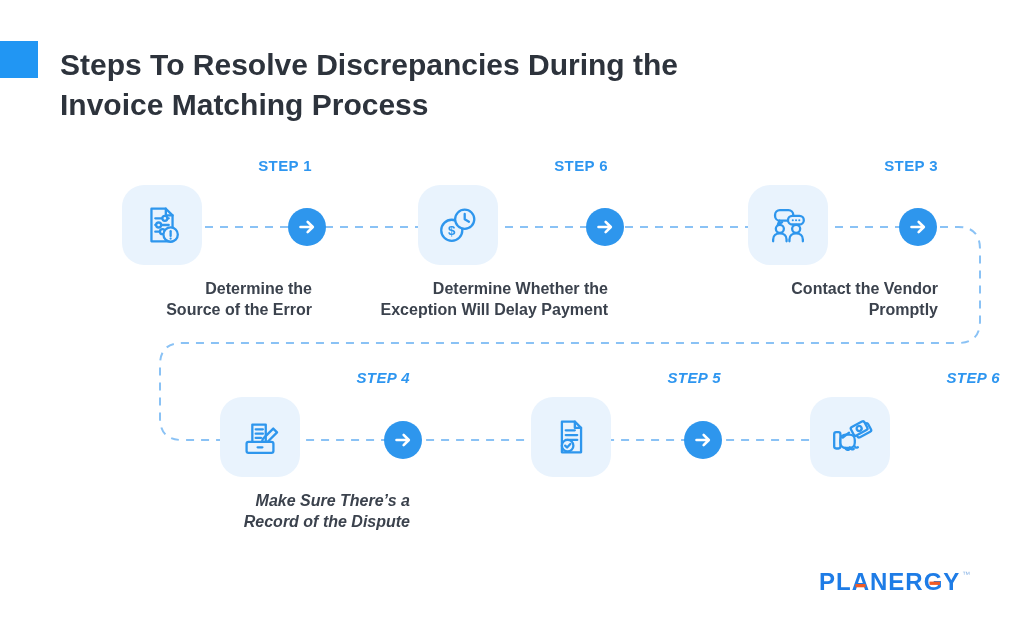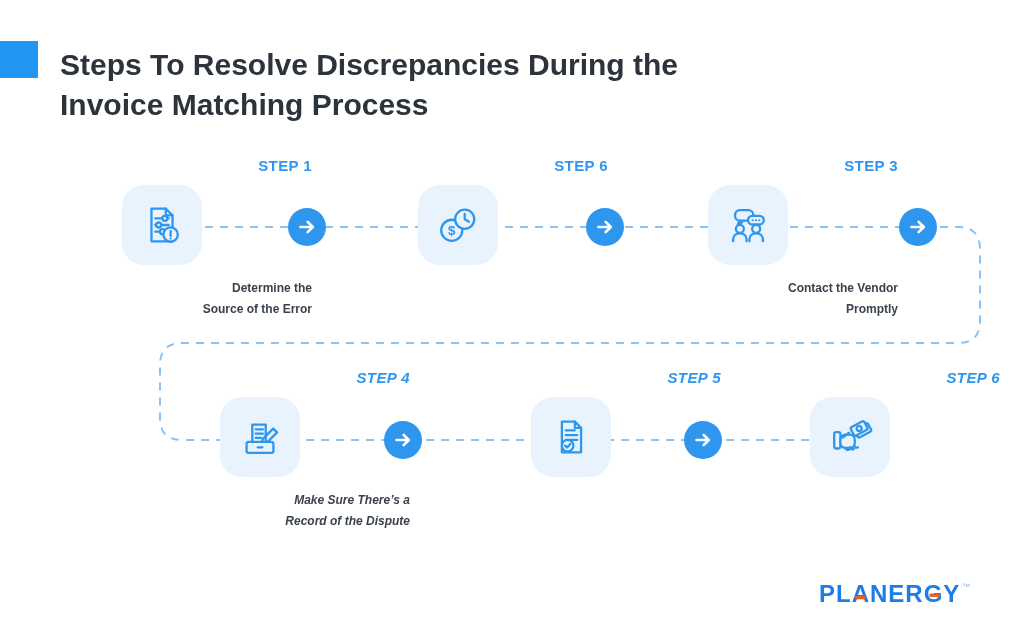--- a/index.html
+++ b/index.html
@@ -22,30 +22,30 @@
   .step.row2{top:368px;font-style:italic;}
   .step-label{
     font-size:15px;font-weight:700;color:#2e96f0;letter-spacing:.4px;
     line-height:20px;margin-bottom:9px;
   }
   .tile{
     width:80px;height:80px;margin:0 auto;border-radius:22px;background:#e9f3fd;
     display:flex;align-items:center;justify-content:center;
   }
   .caption{
-    margin-top:13px;font-size:12px;line-height:21px;font-weight:600;color:#3b424d;
+    margin-top:13px;font-size:16px;line-height:21px;font-weight:600;color:#3b424d;
     white-space:pre-line;
   }
   
   .arrow{
     position:absolute;width:38px;height:38px;border-radius:50%;background:#2e96ed;
     display:flex;align-items:center;justify-content:center;z-index:2;
   }
   
-  .logo{position:absolute;top:580px;right:45px;z-index:2;}
+  .logo{position:absolute;top:568px;right:45px;z-index:2;}
   .icon{display:block;}
 </style>
 </head>
 <body>
 
 <div id="canvas">
 
   <svg id="connector-layer" width="1024" height="640" viewBox="0 0 1024 640">
     <path d="M205 227 H958 Q980 227 980 249 V321 Q980 343 958 343 H182
              Q160 343 160 365 V418 Q160 440 182 440 H810" fill="none" stroke="#8ac2f5" stroke-width="2" stroke-dasharray="8 7"></path>
@@ -79,23 +79,25 @@
   <div class="step row1" style="left:308px">
     <div class="step-label">STEP 6</div>
     <div class="tile">
       <svg class="icon" width="46" height="46" viewBox="0 0 48 48" fill="none" stroke="#2e96ed" stroke-width="2.4" stroke-linecap="round" stroke-linejoin="round">
         <circle cx="17.5" cy="29.5" r="11"></circle>
         <text x="17.5" y="34.5" text-anchor="middle" font-size="14" font-weight="bold" fill="#2e96ed" stroke="none" font-family="Liberation Sans, sans-serif">$</text>
         <circle cx="31" cy="18" r="10" fill="#e9f3fd"></circle>
         <path d="M31 12.5V18l4.4 2.6"></path>
       </svg>
     </div>
+    <div class="caption">Determine Whether the
+Exception Will Delay Payment</div>
   </div>
 
-  <div class="step row1" style="left:598px">
+  <div class="step row1" style="left:638px">
     <div class="step-label">STEP 3</div>
     <div class="tile">
       <svg class="icon" width="46" height="46" viewBox="0 0 48 48" fill="none" stroke="#2e96ed" stroke-width="2.4" stroke-linecap="round" stroke-linejoin="round">
         <rect x="10.5" y="8.5" width="19" height="11" rx="5"></rect>
         <path d="M15 19.5l-1.6 4.2 4.4-2.6"></path>
         <rect x="24" y="14.5" width="16.5" height="9" rx="4.5" fill="#e9f3fd"></rect>
         <circle cx="29" cy="19" r="1.1" fill="#2e96ed" stroke="none"></circle>
         <circle cx="32.4" cy="19" r="1.1" fill="#2e96ed" stroke="none"></circle>
         <circle cx="35.8" cy="19" r="1.1" fill="#2e96ed" stroke="none"></circle>
         <circle cx="15.5" cy="28" r="4.2"></circle>

